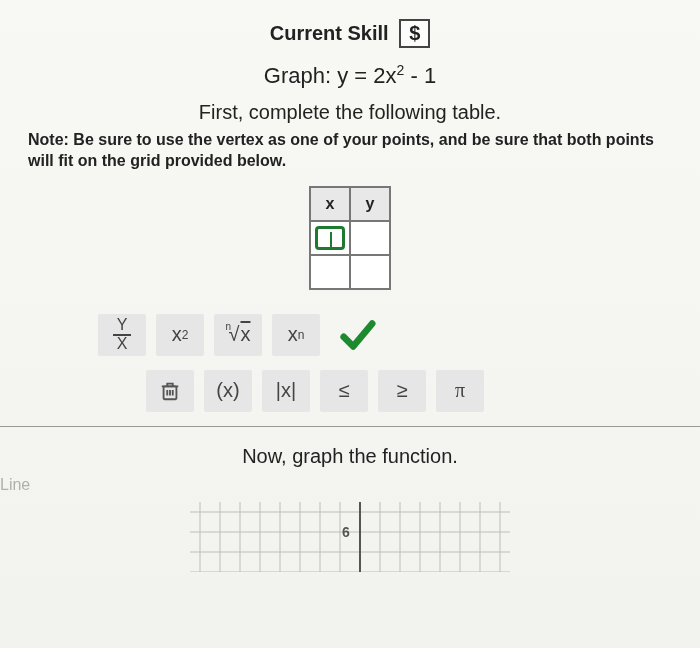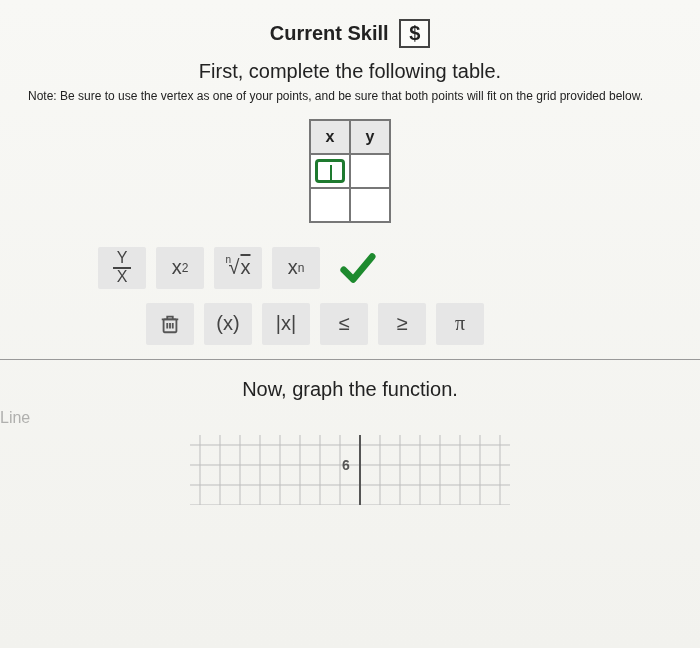--- a/index.html
+++ b/index.html
@@ -38,23 +38,24 @@
     margin-top: 14px;
   }
   .equation .sup { font-size: 14px; vertical-align: super; }
   .instr1 {
     text-align: center;
     font-size: 20px;
     margin-top: 12px;
   }
   .instr2 {
     text-align: left;
-    font-size: 12px;
+    font-size: 16px;
     margin-top: 6px;
     line-height: 1.3;
+    font-weight: bold;
   }
   .xy-wrap {
     text-align: center;
     margin-top: 14px;
   }
   .xy-table {
     margin: 0 auto;
     border-collapse: collapse;
     background: #fff;
   }
@@ -162,20 +163,23 @@
 </head>
 <body>
 
 <div class="sheet">
 
   <div class="skill-row">
     <span class="skill-label">Current Skill</span>
     <span class="skill-box">$</span>
   </div>
 
+  <div class="equation">
+    <span>Graph: y = 2x</span><span class="sup">2</span><span> - 1</span>
+  </div>
 
   <div class="instr1">First, complete the following table.</div>
   <div class="instr2">Note: Be sure to use the vertex as one of your points, and be sure that both points will fit on the grid provided below.</div>
 
   <div class="xy-wrap">
     <table class="xy-table">
       <tbody>
           <tr>
         <td class="xy-head">x</td>
         <td class="xy-head">y</td>

